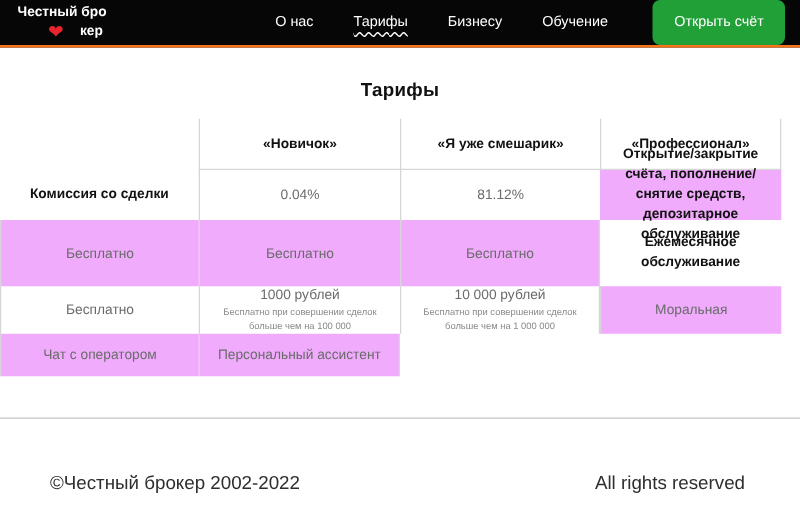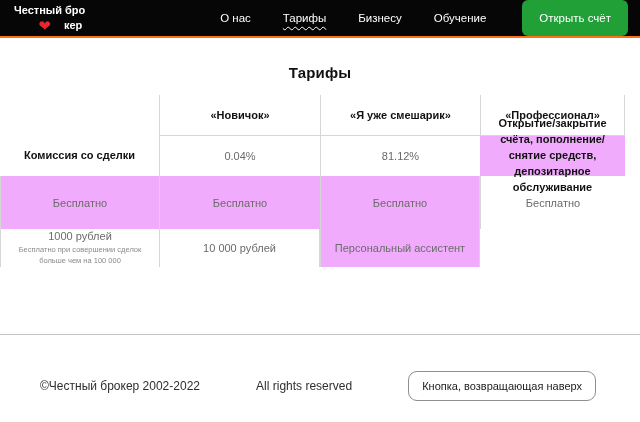--- a/index.html
+++ b/index.html
@@ -55,21 +55,21 @@
   .cell.value { color: #6b6b6b; }
   .stripe { background: #f0abfc; }
   .note { font-size: 7.5px; color: #8a8a8a; line-height: 1.5; margin-top: 2px; }
 
   
   .footer-sep { margin-top: 33px; border: none; border-top: 1px solid #c4c4c4; }
   footer {
     height: 86px; display: flex; align-items: center;
     justify-content: space-between; padding: 0 44px 0 40px;
   }
-  .footer-text { font-size: 12px; color: #2e2e2e; }
+  .footer-text { font-size: 15px; color: #2e2e2e; }
   .back-top {
     border: 1px solid #8f8f8f; border-radius: 9px; background: #fff;
     padding: 8px 13px; font-size: 11px; color: #222;
     font-family: inherit; cursor: pointer;
   }
 </style>
 </head>
 <body>
 
 <header class="topbar">
@@ -101,32 +101,35 @@
 
     <div class="cell label">Комиссия со сделки</div>
     <div class="cell value v">0.04%</div>
     <div class="cell value v">81.12%</div>
 
     <div class="cell label stripe">Открытие/закрытие счёта, пополнение/снятие средств, депозитарное обслуживание</div>
     <div class="cell value v stripe">Бесплатно</div>
     <div class="cell value v stripe">Бесплатно</div>
     <div class="cell value v last stripe">Бесплатно</div>
 
+    <div class="cell label">Ежемесячное обслуживание</div>
     <div class="cell value v">Бесплатно</div>
     <div class="cell value v">
       <span>1000 рублей</span>
       <span class="note">Бесплатно при совершении сделок больше чем на 100 000</span>
     </div>
     <div class="cell value v last">
       <span>10 000 рублей</span>
+      <span class="note">Бесплатно при совершении сделок больше чем на 1 000 000</span>
     </div>
 
+    <div class="cell value v stripe">Моральная</div>
+    <div class="cell value v stripe">Чат с оператором</div>
     <div class="cell value v last stripe">Персональный ассистент</div>
   </div>
 </main>
 
 <hr class="footer-sep">
 
 <footer>
   <span class="footer-text">©Честный брокер 2002-2022</span>
   <span class="footer-text">All rights reserved</span>
-  <button class="back-top">Кнопка, возвращающая наверх</button>
 </footer>
 
 </body></html>

